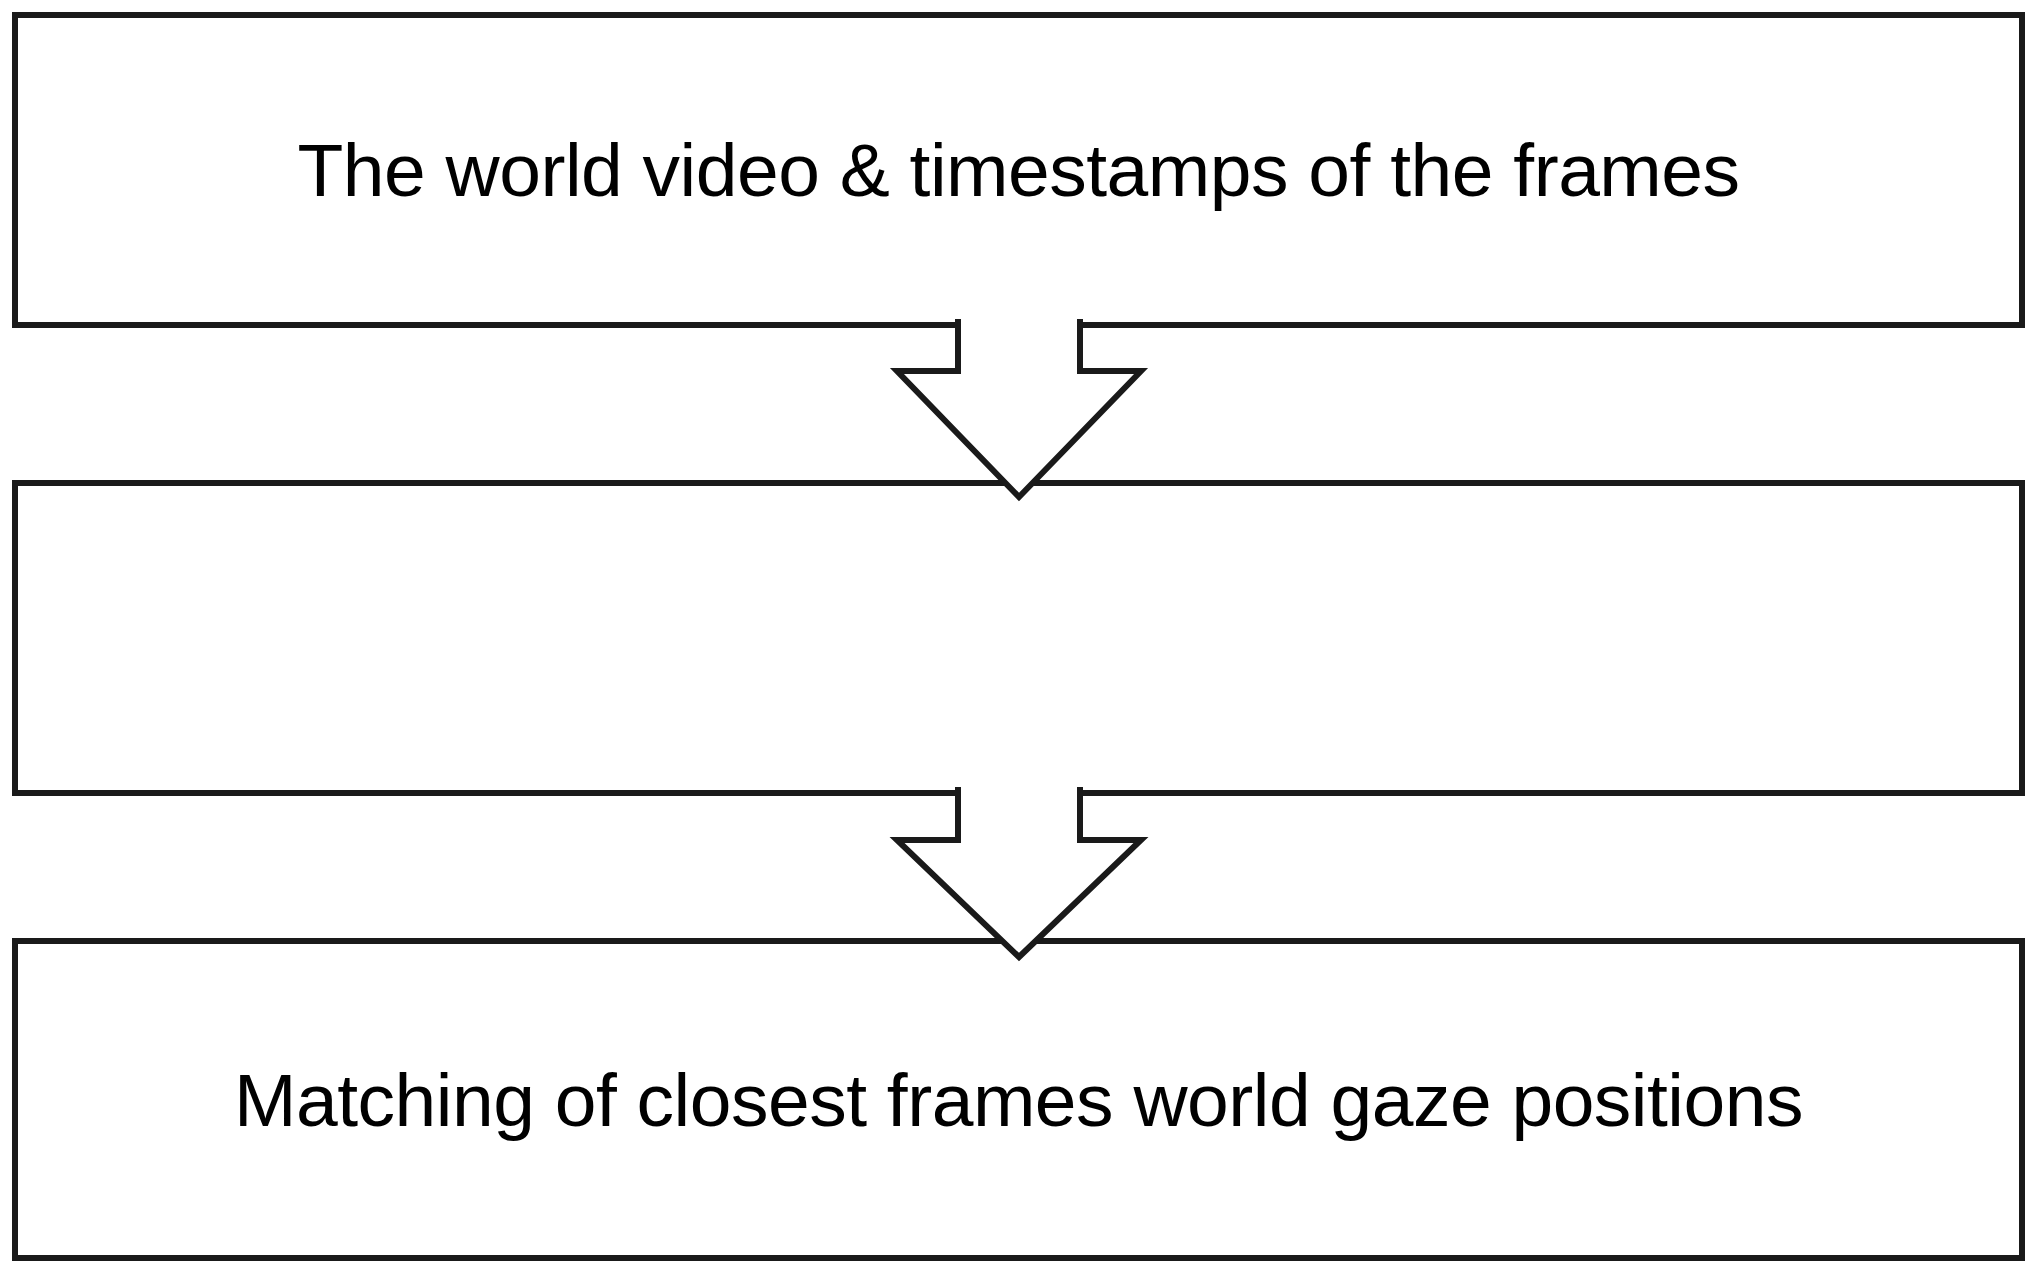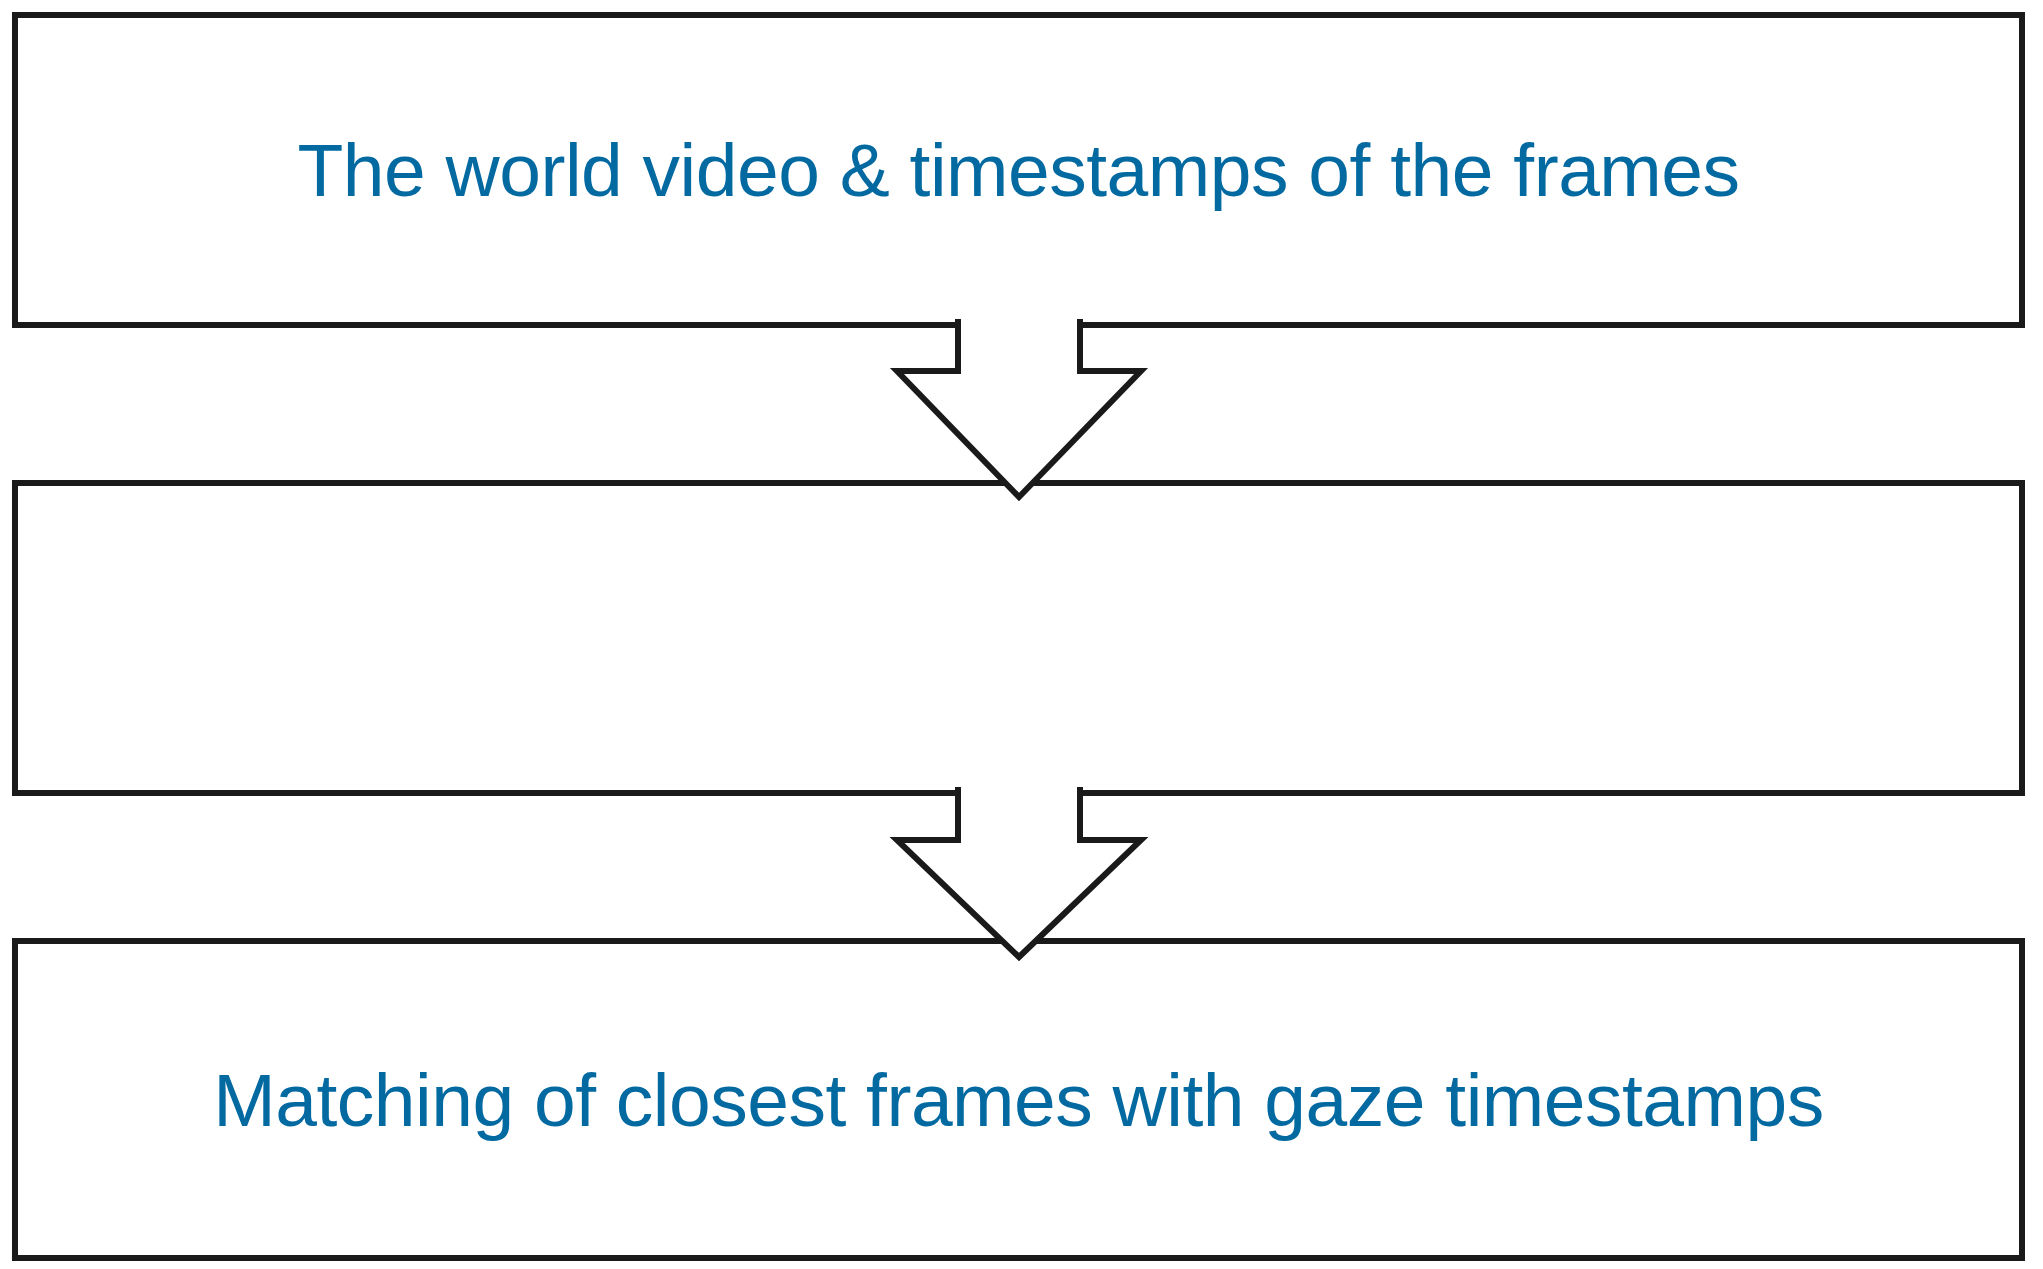--- a/index.html
+++ b/index.html
@@ -35,21 +35,21 @@
   .step-label {
     position: absolute;
     left: 15px;
     width: 2007px;
     display: flex;
     align-items: center;
     justify-content: center;
     text-align: center;
     font-size: 75px;
     letter-spacing: -0.5px;
-    color: #0369a1;
+    color: #000000;
     white-space: nowrap;
   }
   .step-label.s1 { top: 15px;  height: 310px; }
   .step-label.s2 { top: 483px; height: 310px; }
   .step-label.s3 { top: 941px; height: 317px; }
 </style>
 </head>
 <body>
 
 <div class="canvas">
@@ -61,16 +61,16 @@
     <rect class="box-shape" x="15" y="941" width="2007" height="317"></rect>
 
     <path class="arrow-shape" d="M 958,319 L 958,371 L 897,371 L 1019,497 L 1141,371 L 1080,371 L 1080,319"></path>
     <path class="arrow-shape" d="M 958,787 L 958,840 L 897,840 L 1019,957 L 1141,840 L 1080,840 L 1080,787"></path>
   </svg>
 
   <div class="step-label s1">
     <span>The world video &amp; timestamps of the frames</span>
   </div>
   <div class="step-label s3">
-    <span>Matching of closest frames with gaze timestamps</span>
+    <span>Matching of closest frames world gaze positions</span>
   </div>
 
 </div>
 
 </body></html>

